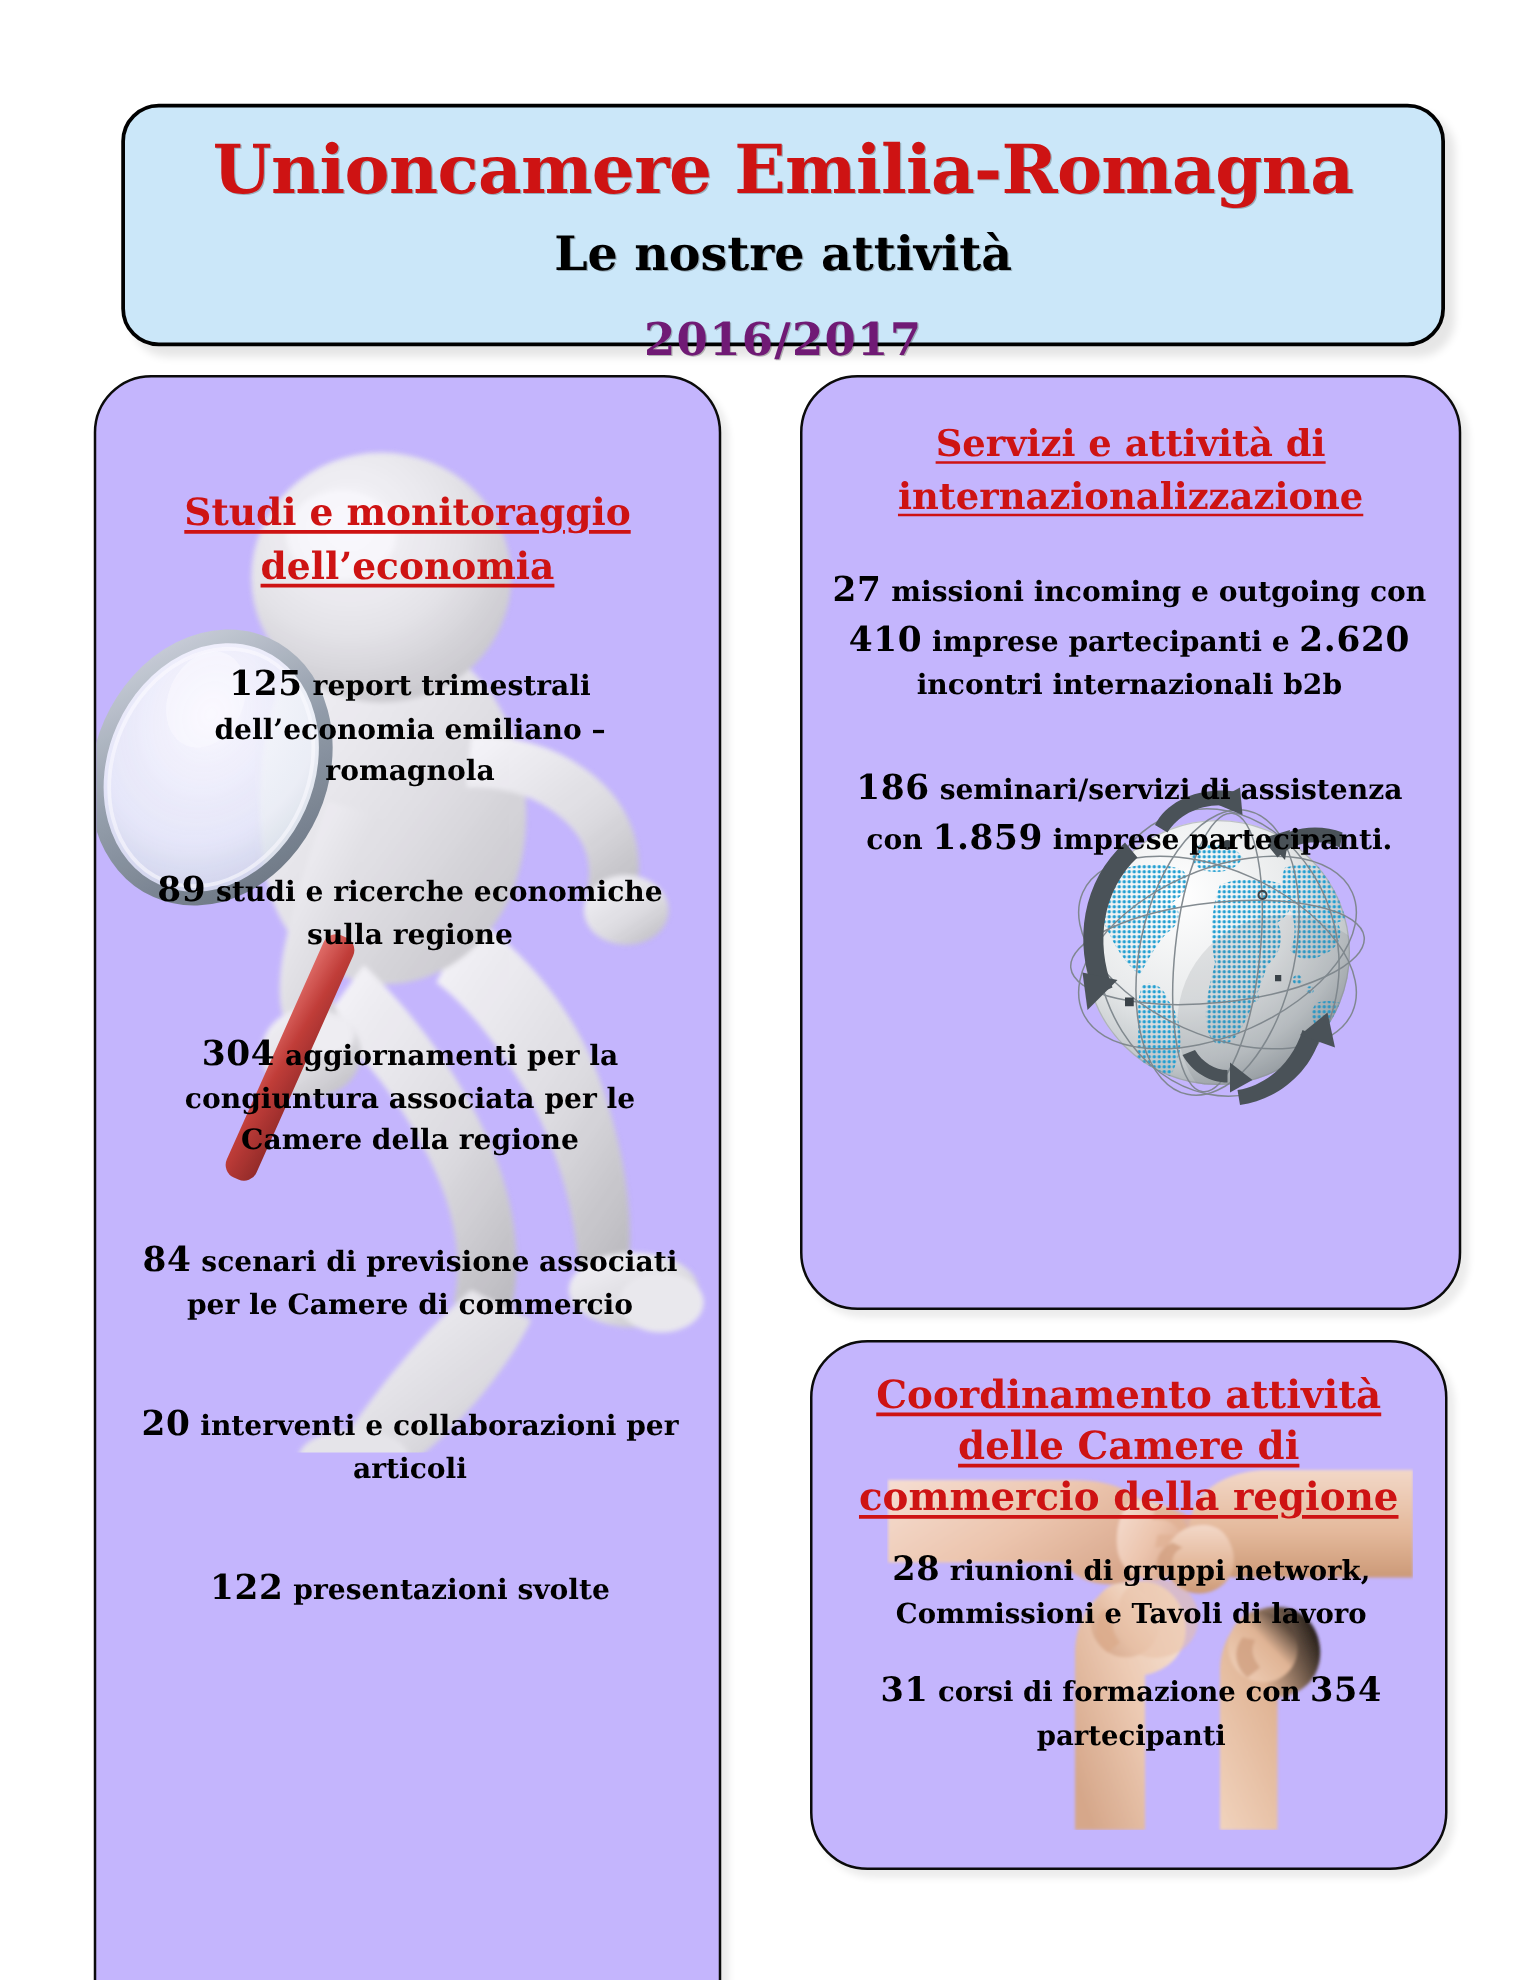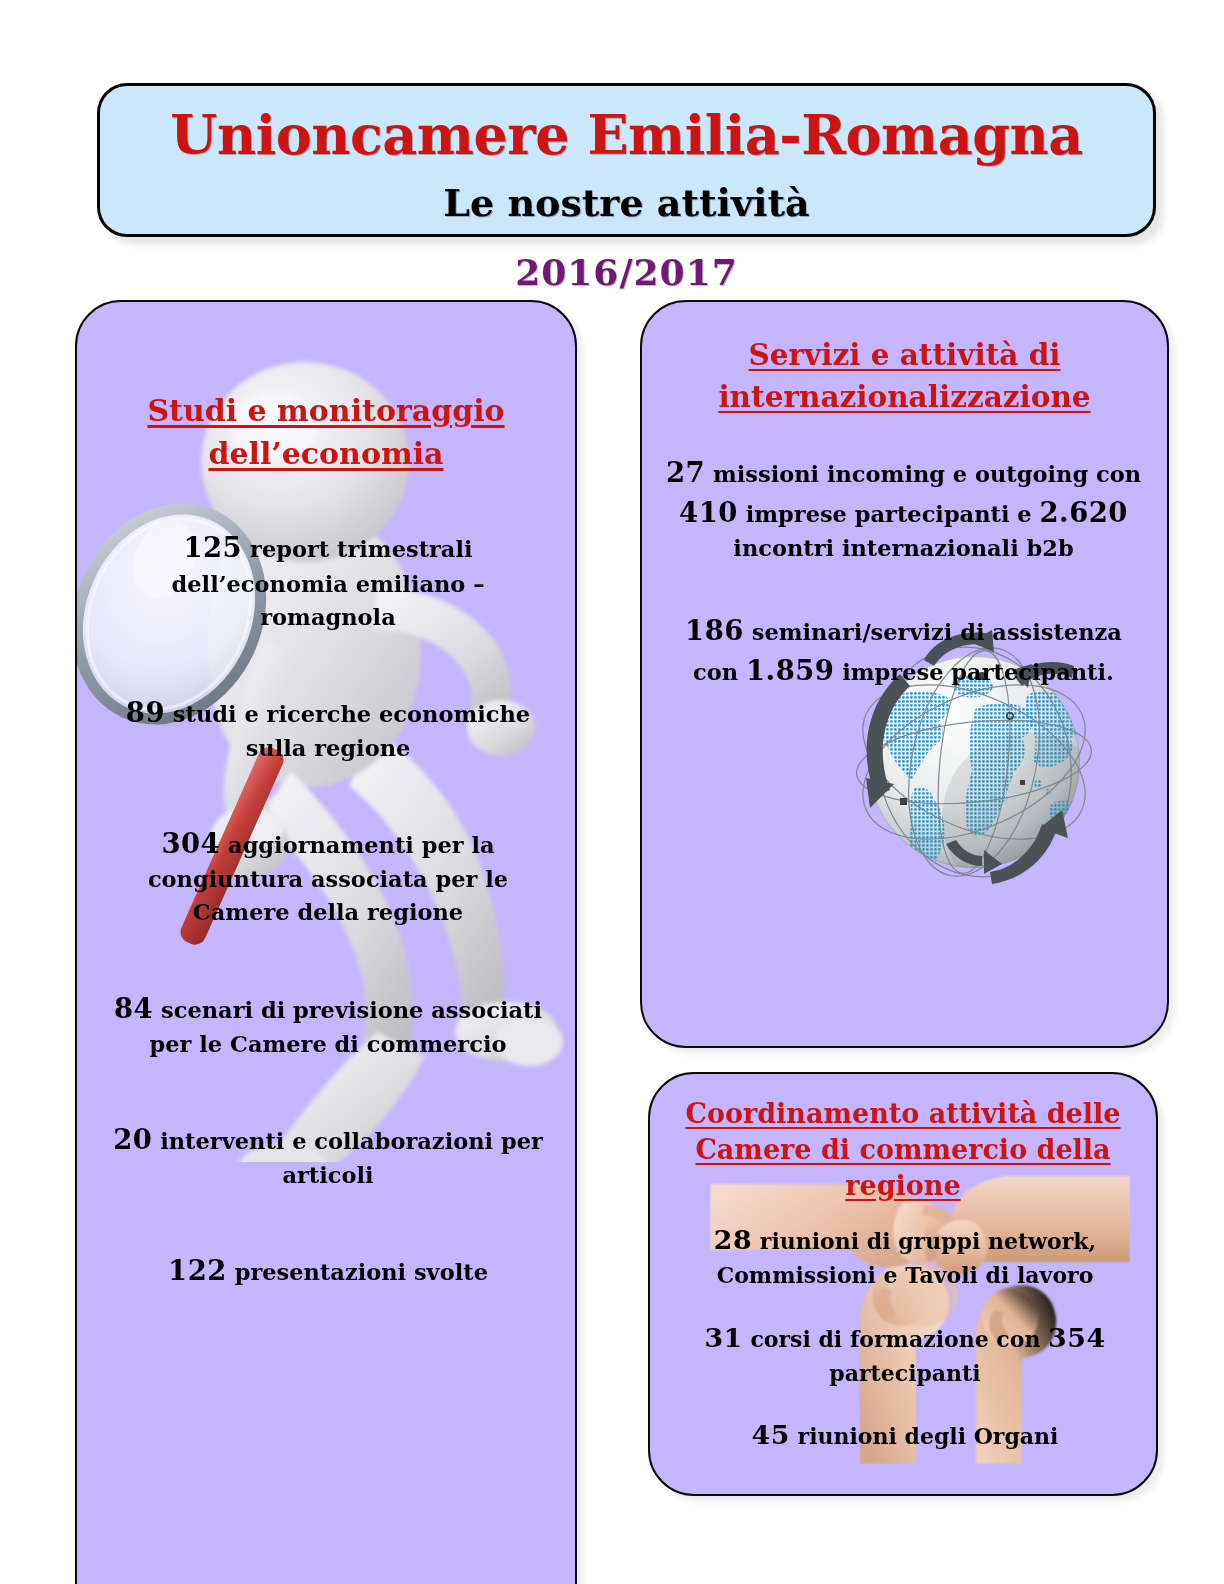--- a/index.html
+++ b/index.html
@@ -16,21 +16,21 @@
     font-family: "DejaVu Serif", "Liberation Serif", serif;
     color: #000000;
   }
 
   
   #header-box {
     position: absolute;
     left: 97px;
     top: 83px;
     width: 1059px;
-    height: 154px;
+    height: 194px;
     background: #cbe7f9;
     border: 3px solid #000000;
     border-radius: 30px;
     box-sizing: border-box;
     box-shadow: 8px 8px 7px rgba(0,0,0,0.10);
     text-align: center;
     z-index: 5;
   }
   #header-title {
     font-family: "DejaVu Serif", "Liberation Serif", serif;
@@ -134,21 +134,21 @@
   #panel-internazionalizzazione .stat:last-child { margin-bottom: 0; }
 
   
   #panel-coordinamento {
     left: 648px;
     top: 1072px;
     width: 510px;
     height: 424px;
   }
   #panel-coordinamento .panel-title {
-    font-size: 27px;
+    font-size: 31px;
     margin: 22px 24px 0 24px;
     line-height: 1.33;
   }
   #panel-coordinamento .stats {
     margin: 16px 18px 0 22px;
   }
   #panel-coordinamento .stat { font-size: 22px; margin-bottom: 26px; }
   #panel-coordinamento .stat:last-child { margin-bottom: 0; }
 
   
@@ -431,15 +431,14 @@
 
       <path d="M206 140 C226 136 244 146 248 164 C252 184 238 200 218 202 C198 204 184 190 184 170 C184 152 192 142 206 140 Z" fill="#e7bfa4" opacity="0.55"></path>
     </g>
   </svg>
 
   <div class="panel-title">Coordinamento attività delle Camere di commercio della regione</div>
 
   <div class="stats">
     <div class="stat"><span class="num">28</span><span> riunioni di gruppi network, Commissioni e Tavoli di lavoro</span></div>
     <div class="stat"><span class="num">31</span><span> corsi di formazione con </span><span class="num">354</span><span> partecipanti</span></div>
-    <div class="stat"><span class="num">45</span><span> riunioni degli Organi</span></div>
   </div>
 </div>
 
 </body></html>

